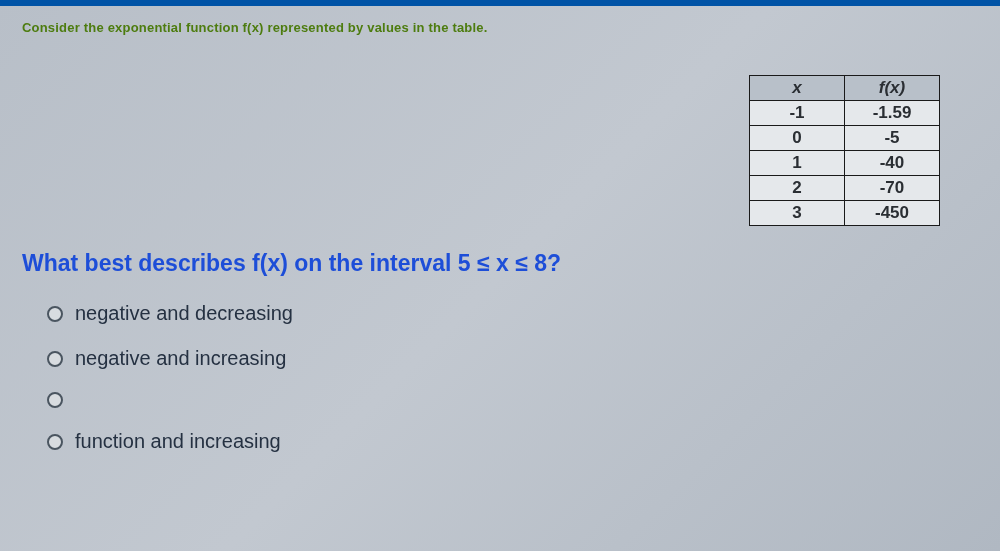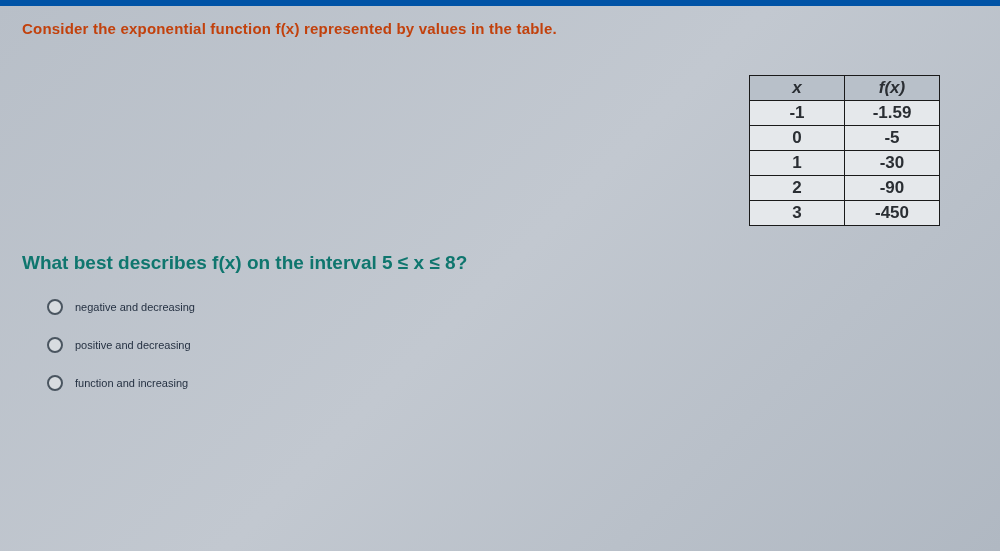--- a/index.html
+++ b/index.html
@@ -21,23 +21,23 @@
       top: 0;
       left: 0;
       right: 0;
       height: 6px;
       background: #0053a6;
     }
     .content {
       padding: 20px 22px;
     }
     .prompt {
-      font-size: 15px;
+      font-size: 13px;
       font-weight: bold;
-      color: #c2410c;
+      color: #4d7c0f;
       margin-bottom: 30px;
       letter-spacing: 0.2px;
     }
     .data-table {
       position: absolute;
       top: 75px;
       right: 60px;
       border-collapse: collapse;
       background: #e8ebee;
     }
@@ -52,23 +52,23 @@
       width: 95px;
     }
     .data-table th {
       background: #b8c0c9;
       font-style: italic;
     }
     .data-table td {
       background: #e5e8eb;
     }
     .question {
-      font-size: 19px;
+      font-size: 23px;
       font-weight: bold;
-      color: #0f766e;
+      color: #1d4ed8;
       margin-top: 215px;
       margin-bottom: 25px;
     }
     .options {
       padding-left: 25px;
     }
     .option {
       display: flex;
       align-items: center;
       margin-bottom: 22px;
@@ -76,21 +76,21 @@
     .radio {
       width: 16px;
       height: 16px;
       border: 2px solid #4a5560;
       border-radius: 50%;
       margin-right: 12px;
       background: #d8dce0;
       flex-shrink: 0;
     }
     .option-label {
-      font-size: 11px;
+      font-size: 20px;
       color: #253142;
       font-weight: 500;
     }
   </style>
 </head>
 <body>
 
 <div class="content">
   <div class="prompt">Consider the exponential function f(x) represented by values in the table.</div>
 
@@ -105,42 +105,45 @@
       <tr>
         <td>-1</td>
         <td>-1.59</td>
       </tr>
       <tr>
         <td>0</td>
         <td>-5</td>
       </tr>
       <tr>
         <td>1</td>
-        <td>-30</td>
+        <td>-40</td>
       </tr>
       <tr>
         <td>2</td>
-        <td>-90</td>
+        <td>-70</td>
       </tr>
       <tr>
         <td>3</td>
         <td>-450</td>
       </tr>
     </tbody>
   </table>
 
   <div class="question">What best describes f(x) on the interval 5 ≤ x ≤ 8?</div>
 
   <div class="options">
     <div class="option">
       <span class="radio"></span>
       <span class="option-label">negative and decreasing</span>
     </div>
     <div class="option">
       <span class="radio"></span>
-      <span class="option-label">positive and decreasing</span>
+      <span class="option-label">negative and increasing</span>
+    </div>
+    <div class="option">
+      <span class="radio"></span>
     </div>
     <div class="option">
       <span class="radio"></span>
       <span class="option-label">function and increasing</span>
     </div>
   </div>
 </div>
 
 </body></html>

